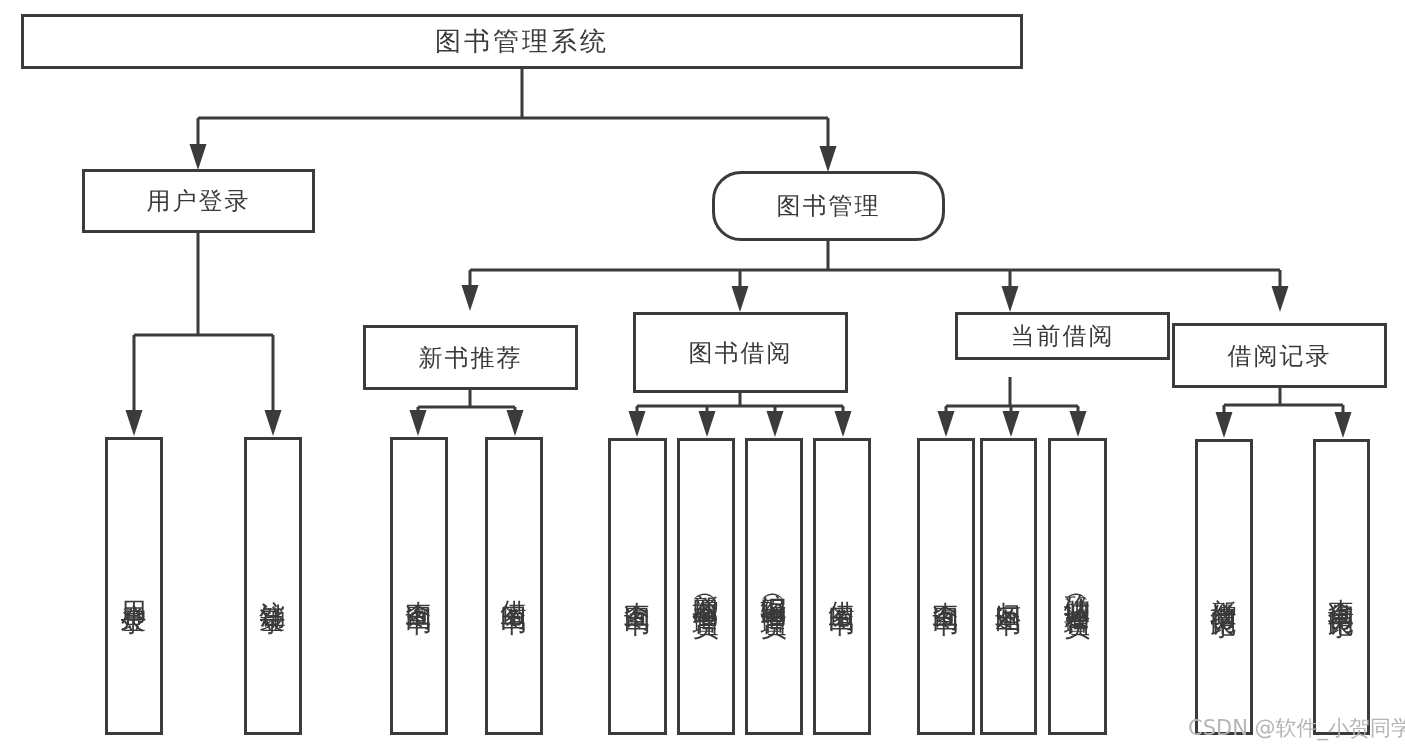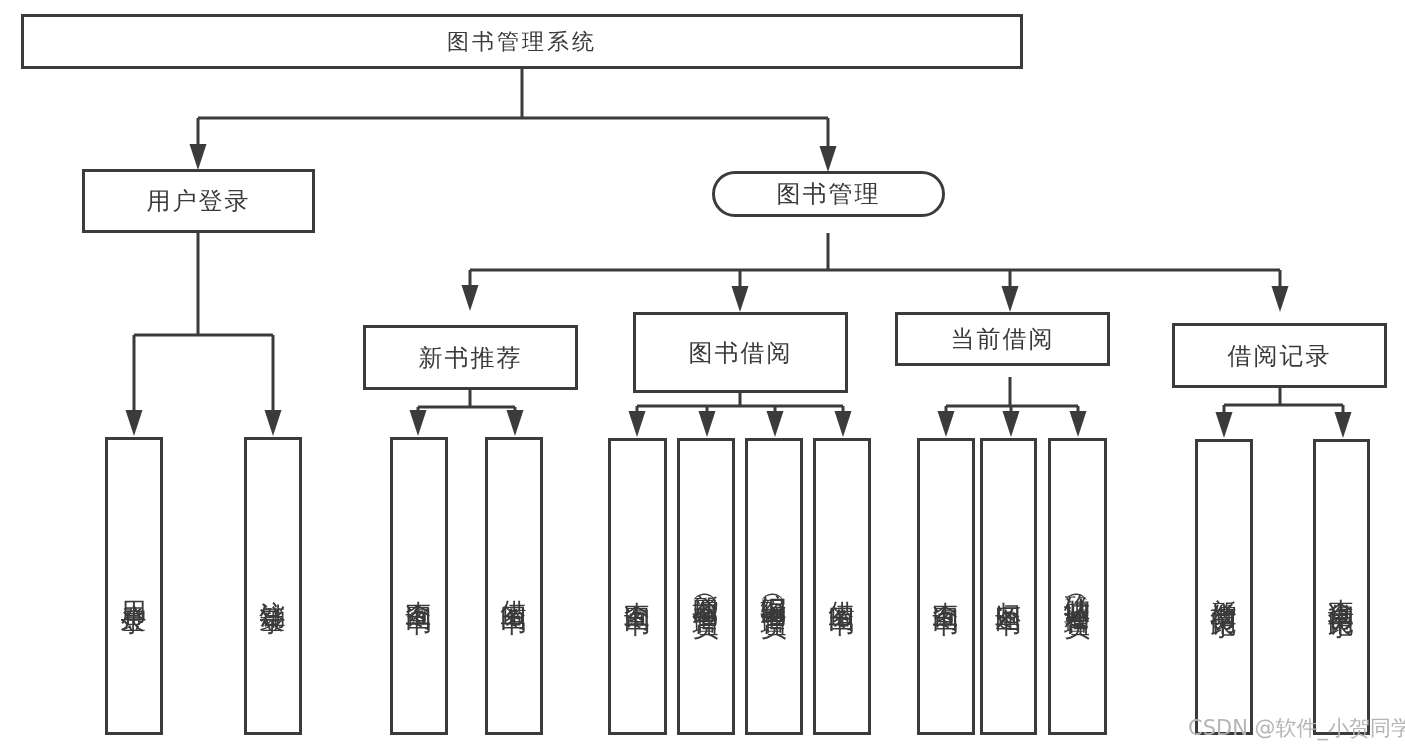--- a/index.html
+++ b/index.html
@@ -21,21 +21,21 @@
     box-sizing: border-box;
     background: #ffffff;
     border: 3px solid #3b3b3b;
     color: #3a3a3a;
     display: flex;
     align-items: center;
     justify-content: center;
     text-align: center;
     z-index: 1;
   }
-  .root-box  { font-size: 22px; letter-spacing: 3px; }
+  .root-box  { font-size: 26px; letter-spacing: 3px; }
   .hbox      { font-size: 24px; letter-spacing: 2px; }
   .vbox {
     writing-mode: vertical-rl;
     text-orientation: mixed;
     font-size: 26px;
     letter-spacing: 3px;
     line-height: 1;
   }
   .watermark {
     position: absolute;
@@ -90,25 +90,25 @@
       <polygon points="1002.5,411 1019.5,411 1011,437"></polygon>
       <polygon points="1069.5,411 1086.5,411 1078,437"></polygon>
       <polygon points="1215.5,412 1232.5,412 1224,438"></polygon>
       <polygon points="1334.5,412 1351.5,412 1343,438"></polygon>
     </g>
   </svg>
 
   <div class="box root-box" style="left:21px; top:14px; width:1002px; height:55px;">图书管理系统</div>
 
   <div class="box hbox" style="left:82px; top:169px; width:233px; height:64px;">用户登录</div>
-  <div class="box hbox" style="left:712px; top:171px; width:233px; height:46px;border-radius:29px;">图书管理</div>
+  <div class="box hbox" style="left:712px; top:171px; width:233px; height:70px;border-radius:29px;">图书管理</div>
 
   <div class="box hbox" style="left:363px; top:325px; width:215px; height:65px;">新书推荐</div>
   <div class="box hbox" style="left:633px; top:312px; width:215px; height:81px;">图书借阅</div>
-  <div class="box hbox" style="left:895px; top:312px; width:215px; height:54px;">当前借阅</div>
+  <div class="box hbox" style="left:955px; top:312px; width:215px; height:48px;">当前借阅</div>
   <div class="box hbox" style="left:1172px; top:312px; width:215px; height:65px;margin-top:11px;">借阅记录</div>
 
   <div class="box vbox" style="left:105px; top:437px; width:58px; height:298px;">用户登录</div>
   <div class="box vbox" style="left:244px; top:437px; width:58px; height:298px;">注销登录</div>
 
   <div class="box vbox" style="left:390px; top:437px; width:58px; height:298px;">查询图书</div>
   <div class="box vbox" style="left:485px; top:437px; width:58px; height:298px;">借阅图书</div>
 
   <div class="box vbox" style="left:608px; top:438px; width:59px; height:297px;">查询图书</div>
   <div class="box vbox" style="left:677px; top:438px; width:58px; height:297px;">新增图书（管理员）</div>

